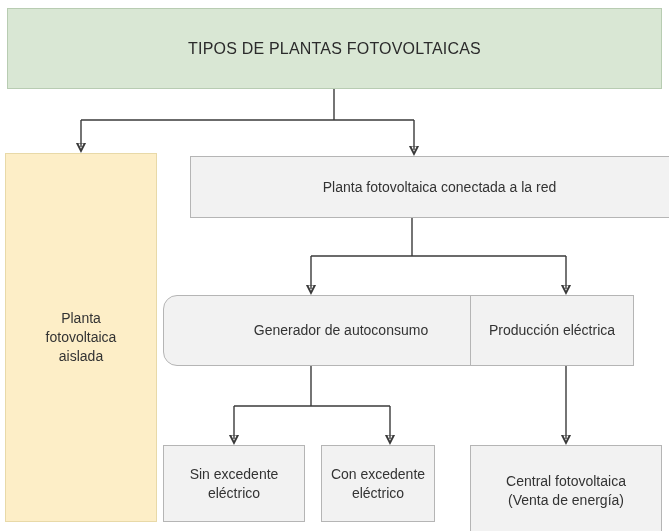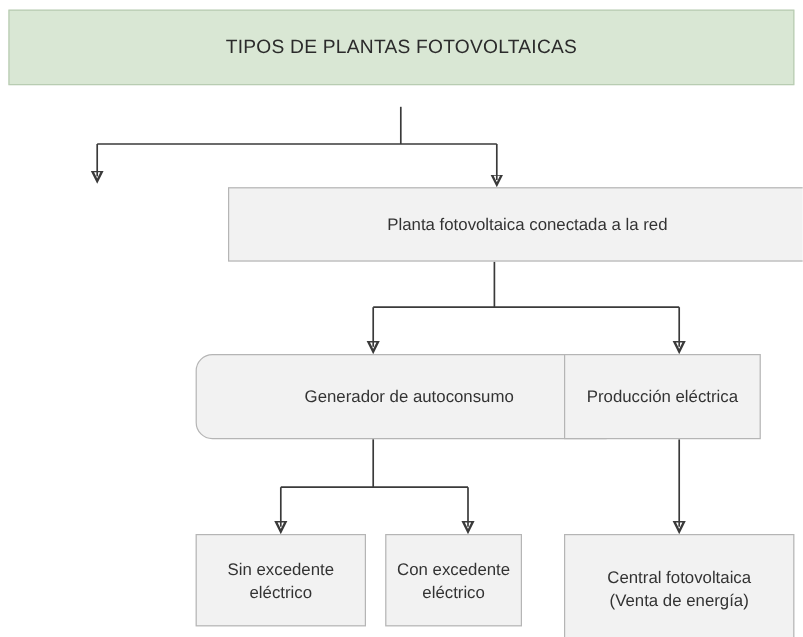--- a/index.html
+++ b/index.html
@@ -83,22 +83,25 @@
     <path d="M 566 256 L 566 289" marker-end="url(#arrowhead)"></path>
 
     <path d="M 311 366 L 311 406"></path>
     <path d="M 234 406 L 390 406"></path>
     <path d="M 234 406 L 234 439" marker-end="url(#arrowhead)"></path>
     <path d="M 390 406 L 390 439" marker-end="url(#arrowhead)"></path>
 
     <path d="M 566 366 L 566 439" marker-end="url(#arrowhead)"></path>
   </svg>
 
-  <div class="node node-title" style="left:7px; top:8px; width:655px; height:63px;">TIPOS DE PLANTAS FOTOVOLTAICAS</div>
+  <div class="node node-title" style="left:7px; top:8px; width:655px; height:81px;">TIPOS DE PLANTAS FOTOVOLTAICAS</div>
 
+  <div class="node node-yellow" style="left:5px; top:153px; width:152px; height:369px;">Planta
+fotovoltaica
+aislada</div>
 
   <div class="node node-gray" style="left:163px; top:156px; width:499px; height:62px;margin-left:27px;">Planta fotovoltaica conectada a la red</div>
 
   <div class="node node-gray" style="left:163px; top:295px; width:356px; height:71px;border-radius:14px;">Generador de autoconsumo</div>
 
   <div class="node node-gray" style="left:470px; top:295px; width:164px; height:71px;">Producción eléctrica</div>
 
   <div class="node node-gray" style="left:163px; top:445px; width:142px; height:77px;">Sin excedente
 eléctrico</div>
 

